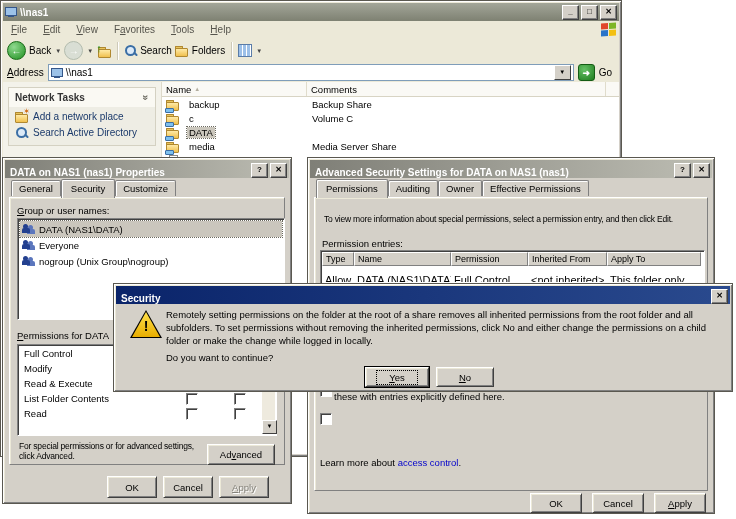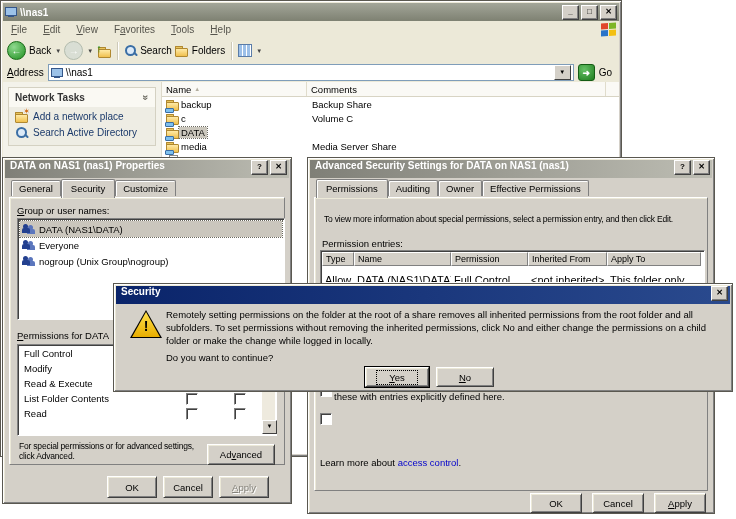--- a/index.html
+++ b/index.html
@@ -1,21 +1,21 @@
 <!DOCTYPE html>
 <html><head>
 <meta charset="utf-8">
 <style>
   html,body{margin:0;padding:0}
   body{width:736px;height:519px;position:relative;background:#fff;overflow:hidden;
        font-family:"Liberation Sans",sans-serif;font-size:10px;color:#000;}
   
   .win{position:absolute;background:#d4d0c8;border:1px solid #5a5850;
        box-shadow:inset 1px 1px 0 #fff, inset -1px -1px 0 #808080, inset 2px 2px 0 #ece9d8;}
-  .tbar{position:absolute;left:2px;right:2px;top:2px;height:18px;display:flex;align-items:flex-start;
+  .tbar{position:absolute;left:2px;right:2px;top:2px;height:18px;display:flex;align-items:flex-end;
         padding:0 2px;color:#fff;font-weight:bold;font-size:10px;white-space:nowrap;overflow:hidden}
   .tbar-inactive{background:linear-gradient(90deg,#7f7f77,#bdbdb3)}
   .tbar-active{background:linear-gradient(90deg,#0a246a,#2a4a8e)}
   .tbtn{width:15px;height:13px;background:#d4d0c8;border:1px solid;border-color:#fff #404040 #404040 #fff;
         box-shadow:inset -1px -1px 0 #808080;color:#000;font-size:8px;font-weight:bold;line-height:11px;
         text-align:center;margin-left:2px;flex:0 0 auto}
   .ttl{flex:1;padding-left:3px}
   
   .btn{position:absolute;background:#d4d0c8;border:1px solid;border-color:#fff #404040 #404040 #fff;
        box-shadow:inset 1px 1px 0 #ece9d8, inset -1px -1px 0 #808080;
@@ -53,21 +53,21 @@
   .leftpane{width:158px;background:#f3f2ea;border-right:1px solid #ddd9ca;flex:0 0 auto}
   .taskpanel{margin:5px;border:1px solid #d4d1c2;background:#eeede4}
   .taskhead{height:19px;background:#faf9f3;display:flex;align-items:center;justify-content:space-between;
             padding:0 6px;font-weight:bold;color:#333}
   .taskitem{display:flex;align-items:center;gap:5px;padding:4px 6px 0 6px;color:#1b3a6b}
   .filelist{flex:1;position:relative}
   .colhead{position:absolute;left:0;top:0;right:0;height:14px;display:flex;background:#faf9f5;
            border-bottom:1px solid #d8d4c4;font-size:9.5px}
   .colcell{border-right:1px solid #e0dccc;padding:1px 4px;display:flex;align-items:center;gap:3px}
   .frow{position:absolute;left:4px;height:13px;display:flex;align-items:center;font-size:9.5px}
-  .fname{margin-left:0;padding:0 2px;white-space:nowrap}
+  .fname{margin-left:8px;padding:0 2px;white-space:nowrap}
   .fname.sel{background:#cbc7bd;outline:1px dotted #6b695f}
   .fcomment{position:absolute;left:146px;white-space:nowrap}
   
   .ico{display:inline-block;position:relative;flex:0 0 auto}
   .monitor{width:12px;height:10px}
   .monitor:before{content:"";position:absolute;left:0;top:0;width:10px;height:7px;background:#9cc2e8;border:1px solid #35578a}
   .monitor:after{content:"";position:absolute;left:3px;top:8px;width:6px;height:2px;background:#35578a}
   .winlogo{width:16px;height:14px;display:grid;grid-template-columns:7px 7px;grid-template-rows:6px 6px;gap:1px;transform:skewY(-4deg)}
   .winlogo i{display:block}
   .circle-btn{width:17px;height:17px;border-radius:50%;color:#fff;font-size:10px;font-weight:bold;

